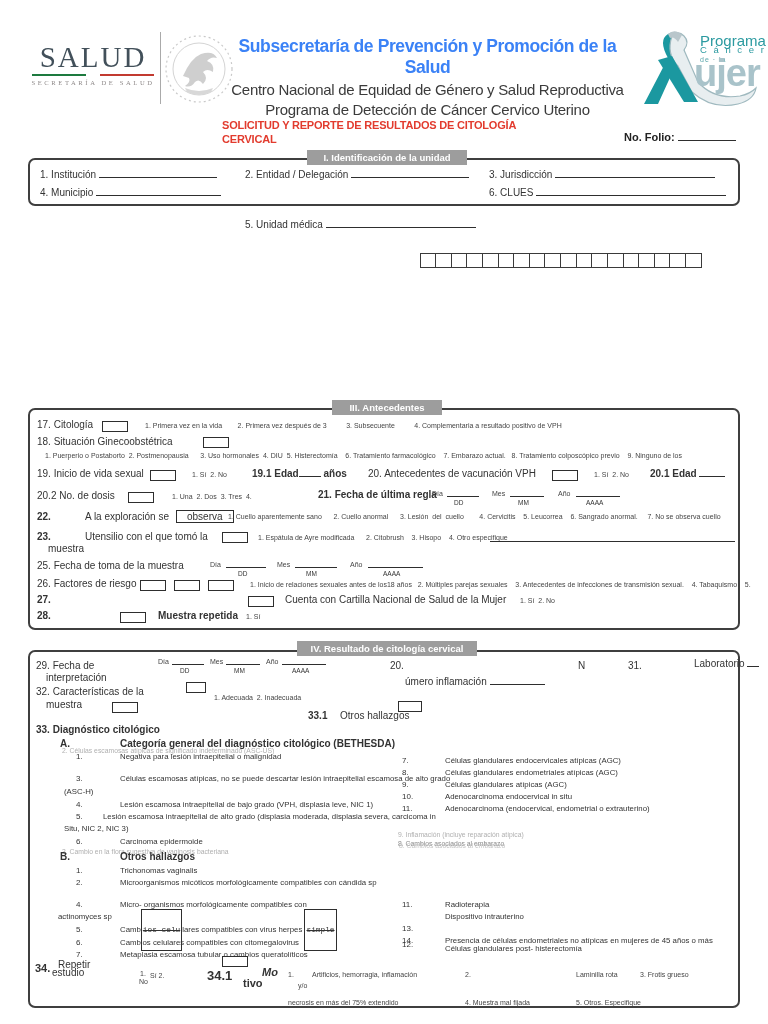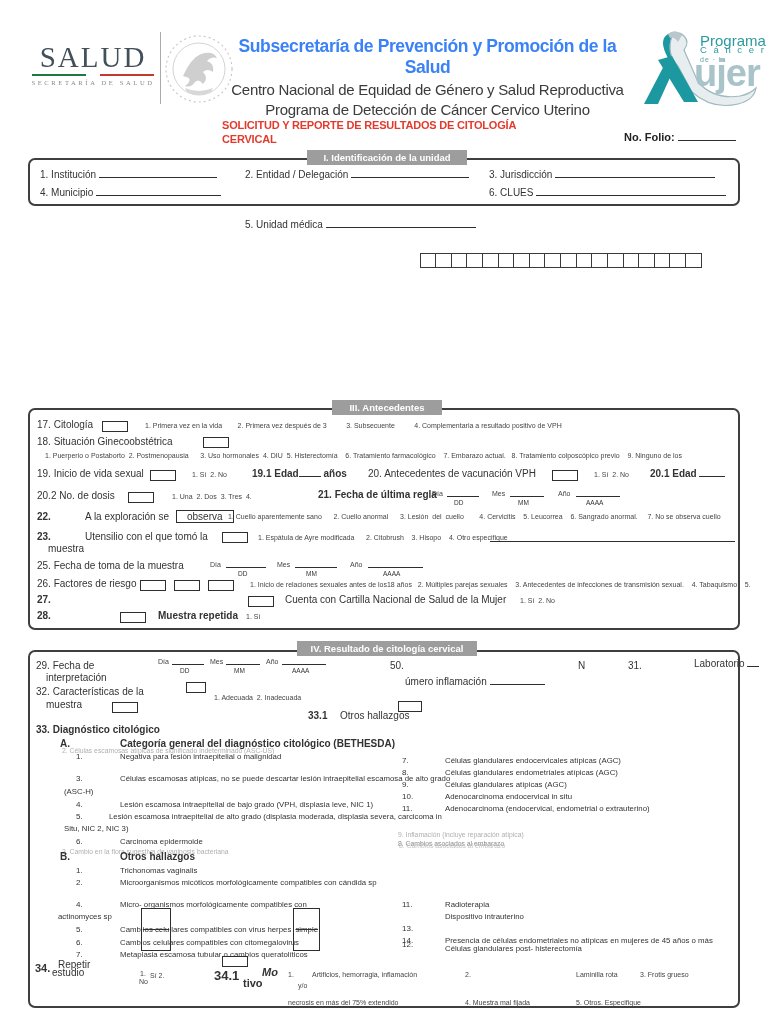--- a/index.html
+++ b/index.html
@@ -15,21 +15,21 @@
   .cb { display:inline-block; width:26px; height:11px; border:1.6px solid #2e2e2e; background:#fff; vertical-align:middle; }
   .u { display:inline-block; border-bottom:1px solid #2e2e2e; height:9px; vertical-align:baseline; }
   .secbox { position:absolute; border:2px solid #3f3f3f; border-radius:7px; background:transparent; }
   .badge { position:absolute; background:#9d9d9d; color:#fff; font-weight:bold; font-size:9.5px; padding:2px 12px; text-align:center; }
   .redtitle { color:#e23b2e; font-weight:bold; font-size:11px; line-height:14px; letter-spacing:-0.2px; }
   .hdr1 { font-weight:bold; font-size:17.5px; color:#3b82f6; letter-spacing:-0.4px; }
   .hdr2 { font-size:15px; color:#3b3b3b; letter-spacing:-0.3px; }
   .item-num { font-size:8px; color:#333; }
   .item-txt { font-size:7.8px; color:#333; }
   .boxed-word { border:1.5px solid #2e2e2e; padding:0 10px; }
-  .strike-box { border:1.3px solid #2e2e2e; text-decoration:line-through; padding:16px 1px; }
+  .strike-box { border:1.3px solid #2e2e2e; text-decoration:line-through; padding:16px 1px;font-family:Liberation Mono, monospace; }
   .cellrow { display:flex; }
   .cell { width:17px; height:15px; border:1.4px solid #3a3a3a; margin-left:-1.4px; background:#fff; }
   .datecap { font-size:6.5px; color:#333; }
 </style>
 </head>
 <body>
 
 <div class="page">
 
   <div class="abs" style="left:28px; top:42px; width:130px; text-align:center;">
@@ -211,21 +211,21 @@
   <div class="abs small" style="left:158px; top:658px;">Día</div>
   <span class="u abs" style="left:172px; top:656px; width:32px;"></span>
   <div class="abs datecap" style="left:180px; top:667px;">DD</div>
   <div class="abs small" style="left:210px; top:658px;">Mes</div>
   <span class="u abs" style="left:226px; top:656px; width:34px;"></span>
   <div class="abs datecap" style="left:234px; top:667px;">MM</div>
   <div class="abs small" style="left:266px; top:658px;">Año</div>
   <span class="u abs" style="left:282px; top:656px; width:44px;"></span>
   <div class="abs datecap" style="left:292px; top:667px;">AAAA</div>
 
-  <div class="abs lbl" style="left:390px; top:660px;">50.</div>
+  <div class="abs lbl" style="left:390px; top:660px;">20.</div>
   <div class="abs lbl" style="left:578px; top:660px;">N</div>
   <div class="abs lbl" style="left:628px; top:660px;text-align:center;">31.</div>
   <div class="abs lbl" style="left:694px; top:658px;">
     <span>Laboratorio</span>
     <span class="u" style="width:12px;"></span>
   </div>
   <div class="abs lbl" style="left:405px; top:676px;">
     <span>úmero inflamación</span>
     <span class="u" style="width:55px;"></span>
   </div>
@@ -248,21 +248,21 @@
   <div class="abs item-txt" style="left:120px; top:752px;">Negativa para lesión intraepitelial o malignidad</div>
 
   <div class="abs item-num" style="left:76px; top:774px;">3.</div>
   <div class="abs item-txt" style="left:120px; top:774px;">Células escamosas atípicas, no se puede descartar lesión intraepitelial escamosa de alto grado</div>
   <div class="abs item-txt" style="left:64px; top:787px;">(ASC-H)</div>
 
   <div class="abs item-num" style="left:76px; top:800px;">4.</div>
   <div class="abs item-txt" style="left:120px; top:800px;">Lesión escamosa intraepitelial de bajo grado (VPH, displasia leve, NIC 1)</div>
 
   <div class="abs item-num" style="left:76px; top:812px;">5.</div>
-  <div class="abs item-txt" style="left:109px; top:812px;text-align:right;">Lesión escamosa intraepitelial de alto grado (displasia moderada, displasia severa, carcicoma in</div>
+  <div class="abs item-txt" style="left:103px; top:812px;text-align:right;">Lesión escamosa intraepitelial de alto grado (displasia moderada, displasia severa, carcicoma in</div>
   <div class="abs item-txt" style="left:64px; top:824px;">Situ, NIC 2, NIC 3)</div>
 
   <div class="abs item-num" style="left:76px; top:837px;">6.</div>
   <div class="abs item-txt" style="left:120px; top:837px;">Carcinoma epidermoide</div>
 
   <div class="abs item-num" style="left:402px; top:756px;">7.</div>
   <div class="abs item-txt" style="left:445px; top:756px;">Células glandulares endocervicales atípicas (AGC)</div>
   <div class="abs item-num" style="left:402px; top:768px;">8.</div>
   <div class="abs item-txt" style="left:445px; top:768px;">Células glandulares endometriales atípicas (AGC)</div>
   <div class="abs item-num" style="left:402px; top:780px;">9.</div>
@@ -308,21 +308,21 @@
   <div class="abs item-txt" style="left:445px; top:936px;">Presencia de células endometriales no atípicas en mujeres de 45 años o más</div>
 
   <span class="cb abs" style="left:222px; top:956px;"></span>
   <div class="abs lbl bold" style="left:35px; top:962px; font-size:11px;">34.</div>
   <div class="abs lbl" style="left:58px; top:959px;">Repetir</div>
   <div class="abs lbl" style="left:52px; top:967px;">estudio</div>
   <div class="abs small" style="left:140px; top:970px;">1.</div>
   <div class="abs small" style="left:139px; top:978px;">No</div>
   <div class="abs small" style="left:150px; top:972px;">Sí  2.</div>
 
-  <div class="abs lbl bold" style="left:214px; top:968px; font-size:13px;">34.1</div>
+  <div class="abs lbl bold" style="left:207px; top:968px; font-size:13px;">34.1</div>
   <div class="abs lbl bold" style="left:262px; top:966px; font-size:11px; font-style:italic;">Mo</div>
   <div class="abs lbl bold" style="left:243px; top:977px; font-size:11px;">tivo</div>
 
   <div class="abs small" style="left:288px; top:971px;">1.</div>
   <div class="abs small" style="left:312px; top:971px;">Artificios, hemorragia, inflamación</div>
   <div class="abs small" style="left:298px; top:982px;">y/o</div>
   <div class="abs small" style="left:288px; top:999px;">necrosis en más del 75% extendido</div>
   <div class="abs small" style="left:465px; top:971px;">2.</div>
   <div class="abs small" style="left:576px; top:971px;">Laminilla rota</div>
   <div class="abs small" style="left:640px; top:971px;">3. Frotis grueso</div>

